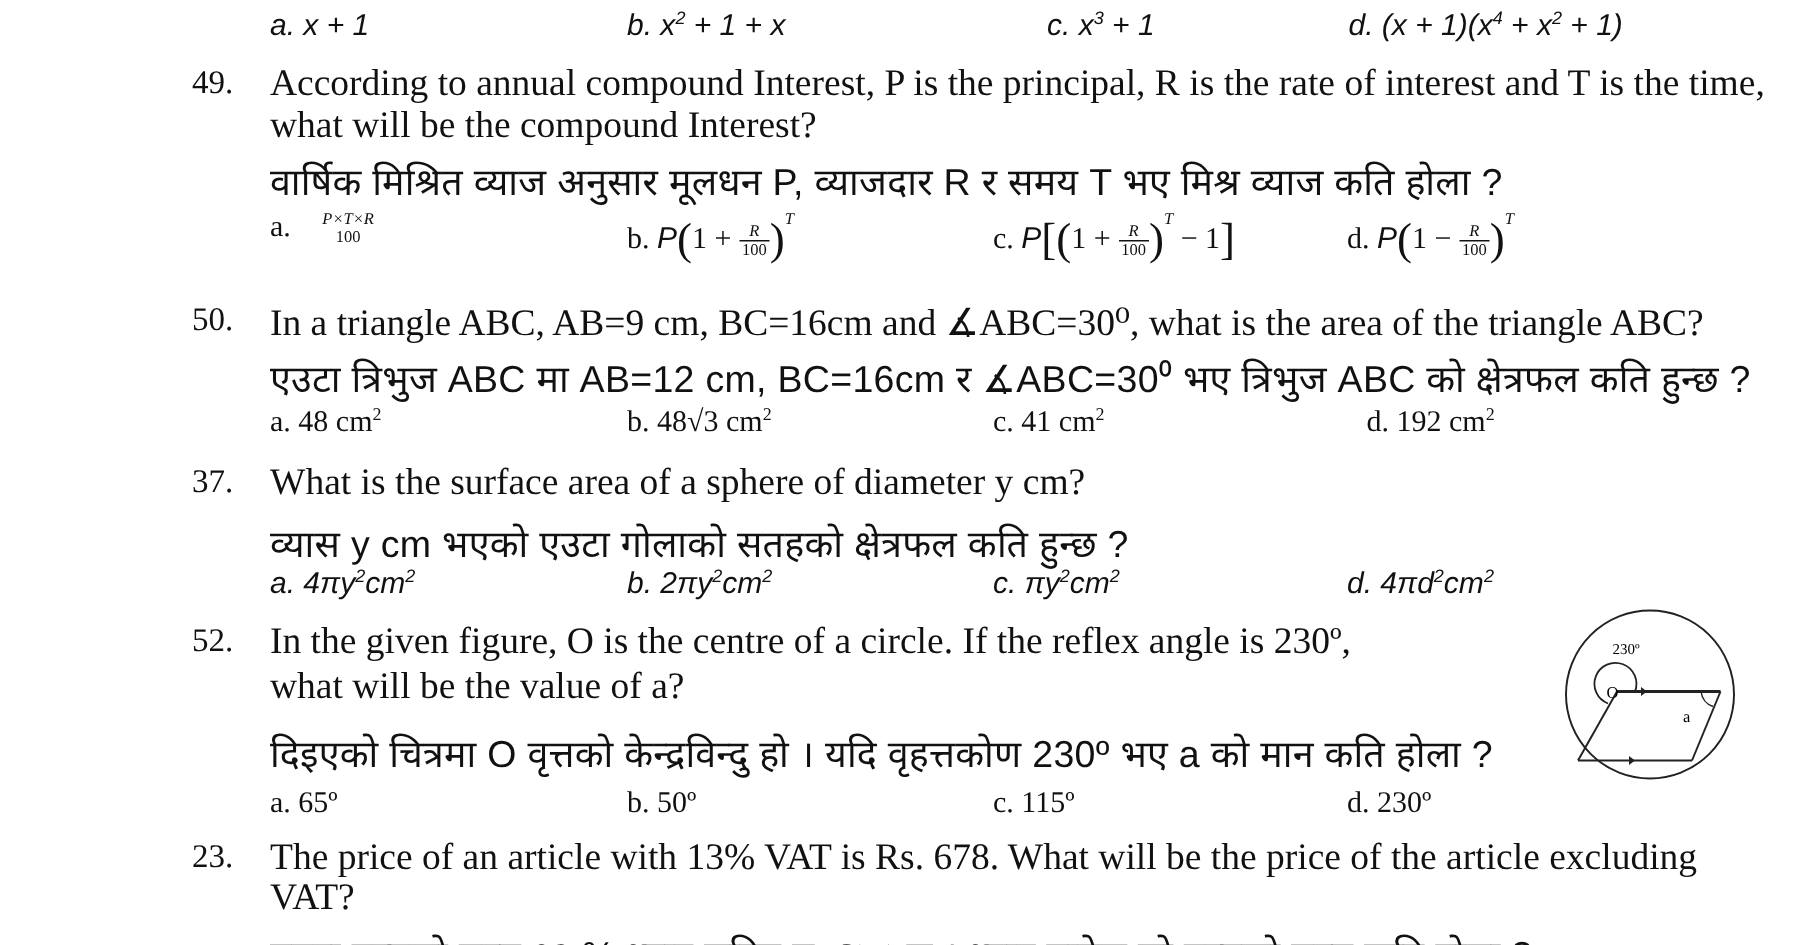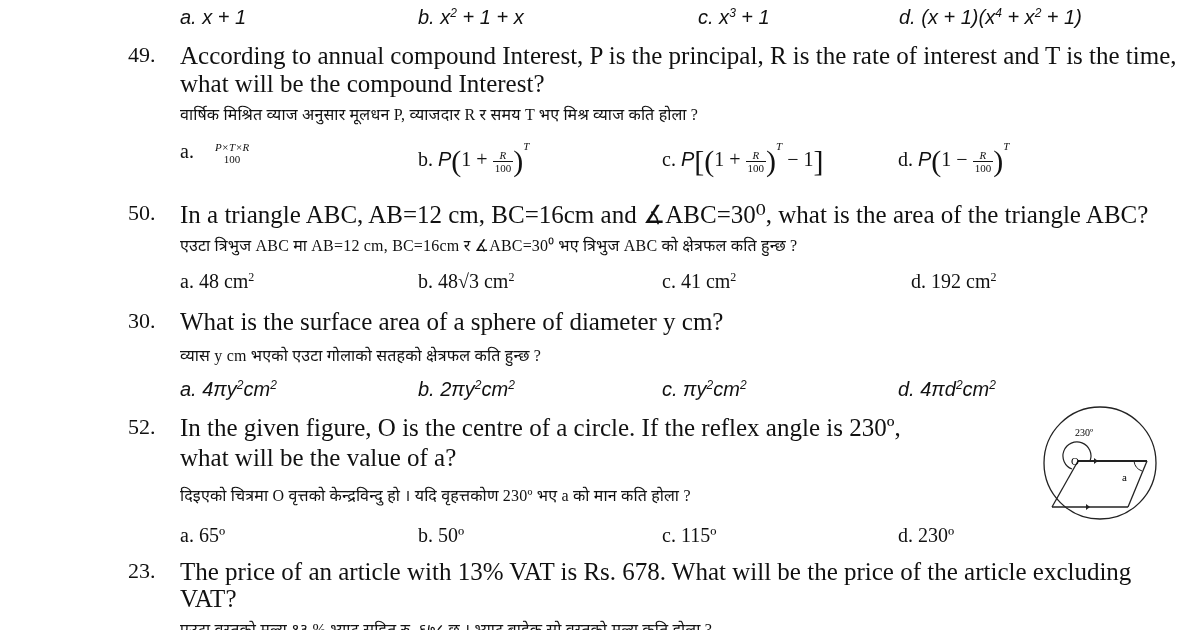--- a/index.html
+++ b/index.html
@@ -4,21 +4,21 @@
 <style>
   html, body { margin: 0; padding: 0; }
   body {
     width: 1200px; height: 630px; overflow: hidden; background: #ffffff;
     font-family: "Liberation Serif", "DejaVu Serif", serif; color: #111;
     position: relative;
   }
   .abs { position: absolute; white-space: nowrap; }
   .qnum { font-size: 22px; }
   .en { font-size: 25px; }
-  .ne { font-size: 16px; font-family: Liberation Serif, serif; letter-spacing: 0.2px; }
+  .ne { font-size: 25px; font-family: Liberation Sans, sans-serif; letter-spacing: 0.2px; }
   .opt { font-size: 20px; }
   .math { font-family: Liberation Sans, sans-serif; font-style: italic; }
   sup { font-size: 0.6em; vertical-align: 0.6em; line-height: 0; }
   .frac { display: inline-block; vertical-align: middle; text-align: center; font-style: italic; font-size: 11px; }
   .frac .n { display: block; border-bottom: 1px solid #111; padding: 0 2px; }
   .frac .d { display: block; padding: 0 2px; }
   .big { font-size: 30px; font-style: normal; vertical-align: middle; line-height: 0; }
   .pw { font-size: 11px; font-style: italic; vertical-align: 16px; }
   .fig { position: absolute; left: 1030px; top: 403px; width: 140px; height: 120px; }
 </style>
@@ -55,30 +55,30 @@
   </span>
   <span class="abs opt" style="left:898px;top:140px">
     <span>d.</span>
     <span class="math">P</span><span class="big">(</span><span>1 −</span>
     <span class="frac"><span class="n">R</span><span class="d" style="font-style:normal">100</span></span><span class="big">)</span><span class="pw">T</span>
   </span>
 </div>
 
 <div>
   <span class="abs qnum" style="left:128px;top:200px">50.</span>
-  <span class="abs en" style="left:180px;top:200px">In a triangle ABC, AB=12 cm, BC=16cm and ∡ABC=30⁰, what is the area of the triangle ABC?</span>
+  <span class="abs en" style="left:180px;top:200px">In a triangle ABC, AB=9 cm, BC=16cm and ∡ABC=30⁰, what is the area of the triangle ABC?</span>
   <span class="abs ne" style="left:180px;top:234px">एउटा त्रिभुज ABC मा AB=12 cm, BC=16cm र ∡ABC=30⁰ भए त्रिभुज ABC को क्षेत्रफल कति हुन्छ ?</span>
   <span class="abs opt" style="left:180px;top:270px"><span>a.  48 cm</span><sup>2</sup></span>
   <span class="abs opt" style="left:418px;top:270px"><span>b.  48√3 cm</span><sup>2</sup></span>
   <span class="abs opt" style="left:662px;top:270px"><span>c.  41 cm</span><sup>2</sup></span>
   <span class="abs opt" style="left:911px;top:270px"><span>d.  192 cm</span><sup>2</sup></span>
 </div>
 
 <div>
-  <span class="abs qnum" style="left:128px;top:308px">30.</span>
+  <span class="abs qnum" style="left:128px;top:308px">37.</span>
   <span class="abs en" style="left:180px;top:308px">What is the surface area of a sphere of diameter y cm?</span>
   <span class="abs ne" style="left:180px;top:344px">व्यास y cm भएको एउटा गोलाको सतहको क्षेत्रफल कति हुन्छ ?</span>
   <span class="abs opt math" style="left:180px;top:378px"><span>a. 4πy</span><sup>2</sup><span>cm</span><sup>2</sup></span>
   <span class="abs opt math" style="left:418px;top:378px"><span>b. 2πy</span><sup>2</sup><span>cm</span><sup>2</sup></span>
   <span class="abs opt math" style="left:662px;top:378px"><span>c. πy</span><sup>2</sup><span>cm</span><sup>2</sup></span>
   <span class="abs opt math" style="left:898px;top:378px"><span>d. 4πd</span><sup>2</sup><span>cm</span><sup>2</sup></span>
 </div>
 
 <div>
   <span class="abs qnum" style="left:128px;top:414px">52.</span>

